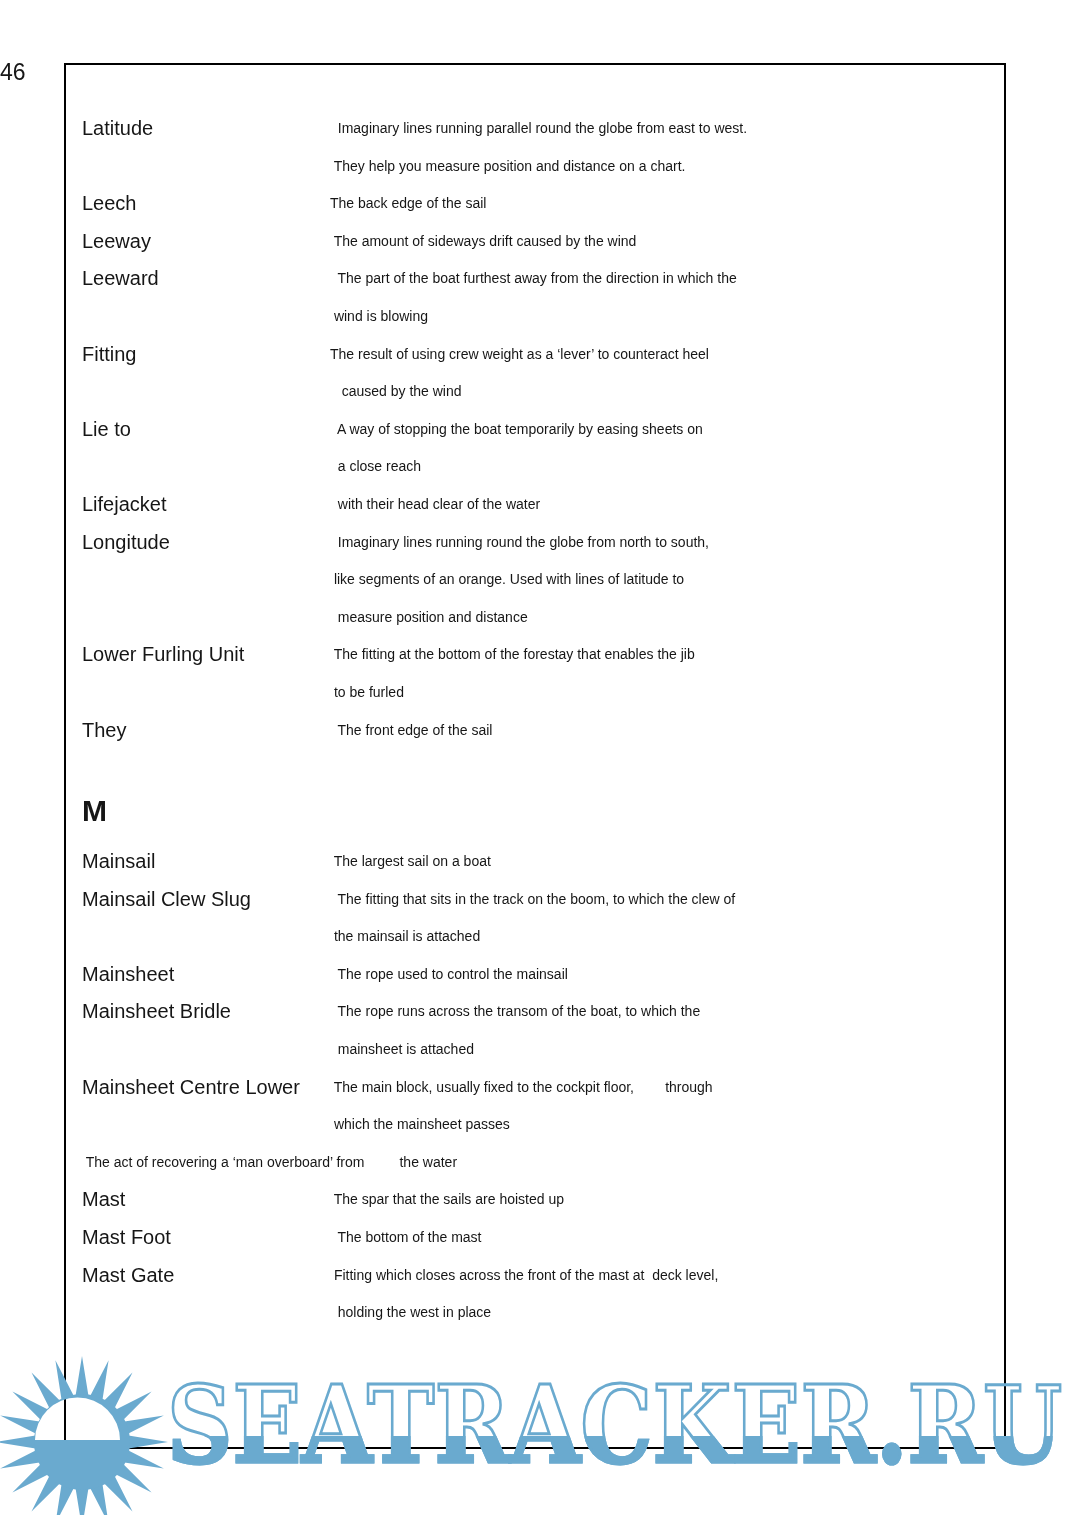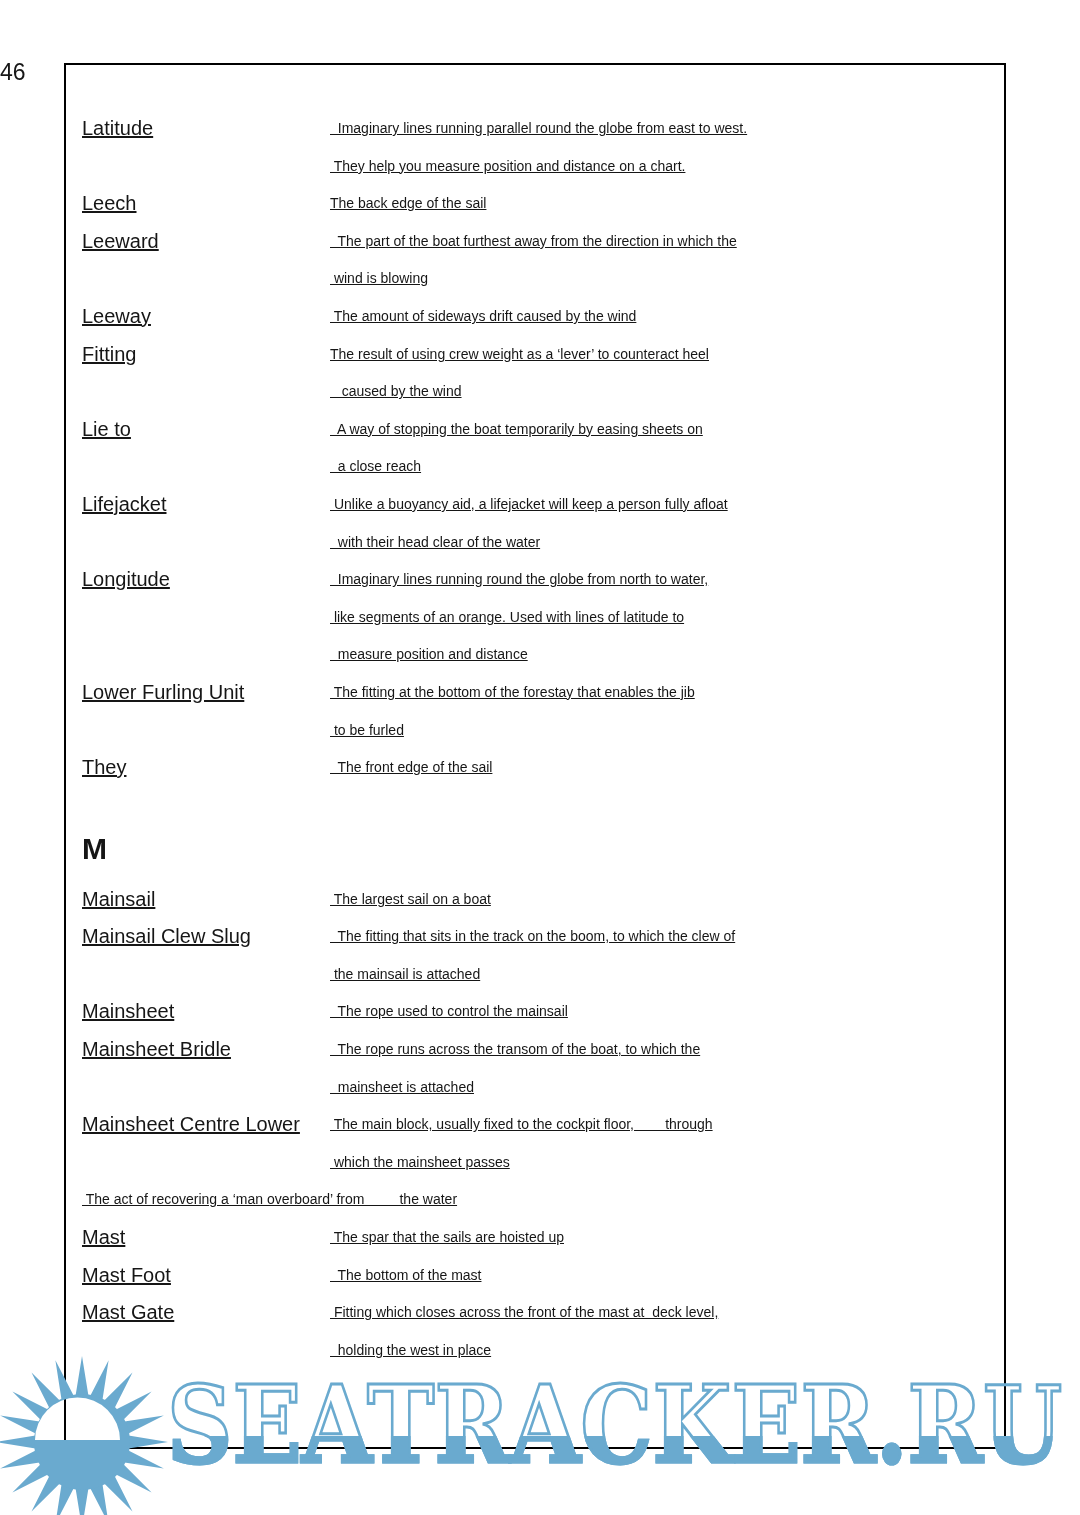--- a/index.html
+++ b/index.html
@@ -27,21 +27,20 @@
   }
   .content {
     position: absolute;
     left: 82px; top: 110px;
     width: 906px;
   }
   .entry {
     display: grid;
     grid-template-columns: 248px 1fr;
     align-items: start;
-    text-decoration: underline;
   }
   .term {
     font-size: 20px;
     line-height: 37.6px;
     white-space: pre;
   }
   .def-line {
     font-size: 14px;
     line-height: 37.6px;
     white-space: pre;
@@ -88,62 +87,61 @@
       </div>
 
       <div class="entry">
         <div class="term">Leech</div>
         <div class="def">
           <div class="def-line">The back edge of the sail</div>
         </div>
       </div>
 
       <div class="entry">
+        <div class="term">Leeway</div>
+        <div class="def">
+          <div class="def-line"> The amount of sideways drift caused by the wind</div>
+        </div>
+      </div>
+
+      <div class="entry">
         <div class="term">Leeward</div>
         <div class="def">
           <div class="def-line">  The part of the boat furthest away from the direction in which the</div>
           <div class="def-line"> wind is blowing</div>
         </div>
       </div>
 
       <div class="entry">
-        <div class="term">Leeway</div>
-        <div class="def">
-          <div class="def-line"> The amount of sideways drift caused by the wind</div>
-        </div>
-      </div>
-
-      <div class="entry">
         <div class="term">Fitting</div>
         <div class="def">
           <div class="def-line">The result of using crew weight as a ‘lever’ to counteract heel</div>
           <div class="def-line">   caused by the wind</div>
         </div>
       </div>
 
       <div class="entry">
         <div class="term">Lie to</div>
         <div class="def">
           <div class="def-line">  A way of stopping the boat temporarily by easing sheets on</div>
           <div class="def-line">  a close reach</div>
         </div>
       </div>
 
       <div class="entry">
         <div class="term">Lifejacket</div>
         <div class="def">
-          <div class="def-line"> Unlike a buoyancy aid, a lifejacket will keep a person fully afloat</div>
           <div class="def-line">  with their head clear of the water</div>
         </div>
       </div>
 
       <div class="entry">
         <div class="term">Longitude</div>
         <div class="def">
-          <div class="def-line">  Imaginary lines running round the globe from north to water,</div>
+          <div class="def-line">  Imaginary lines running round the globe from north to south,</div>
           <div class="def-line"> like segments of an orange. Used with lines of latitude to</div>
           <div class="def-line">  measure position and distance</div>
         </div>
       </div>
 
       <div class="entry">
         <div class="term">Lower Furling Unit</div>
         <div class="def">
           <div class="def-line"> The fitting at the bottom of the forestay that enables the jib</div>
           <div class="def-line"> to be furled</div>

